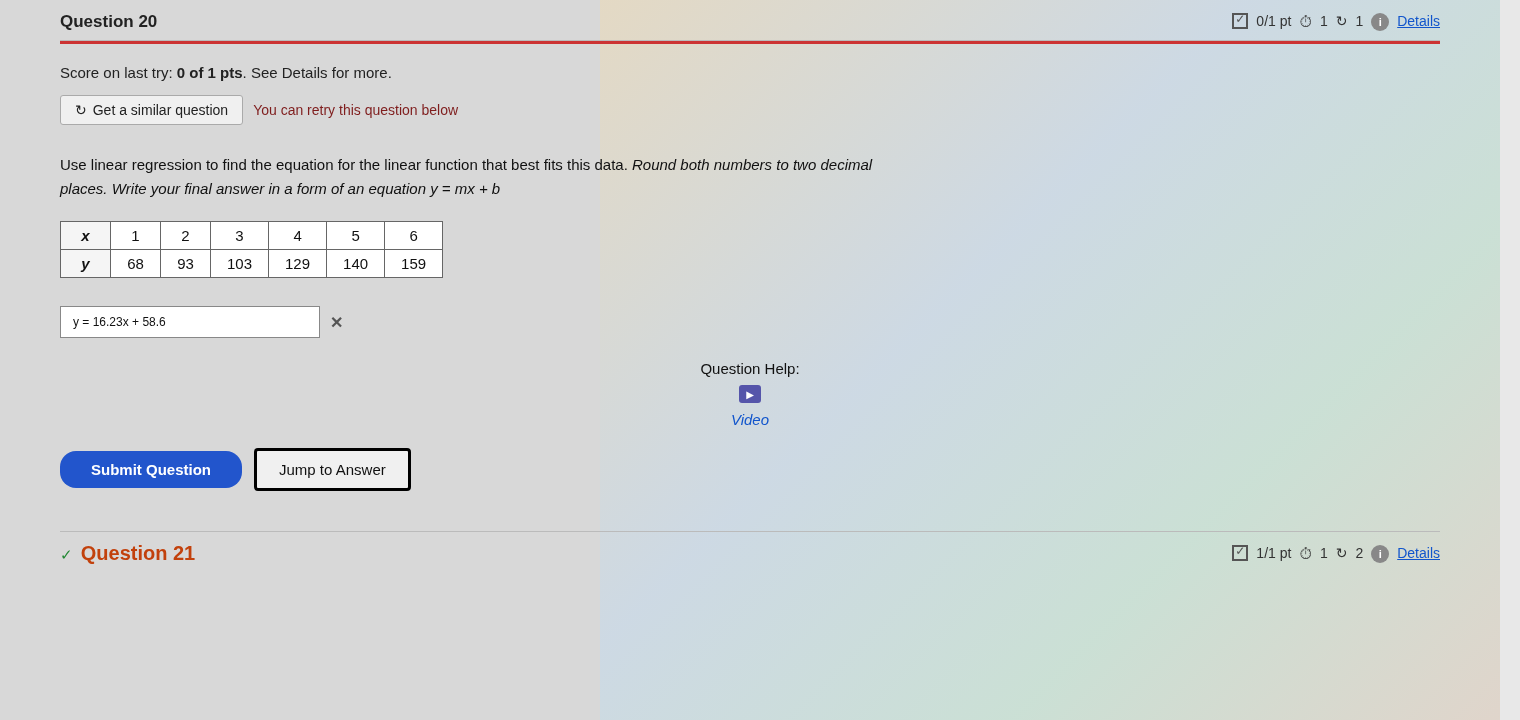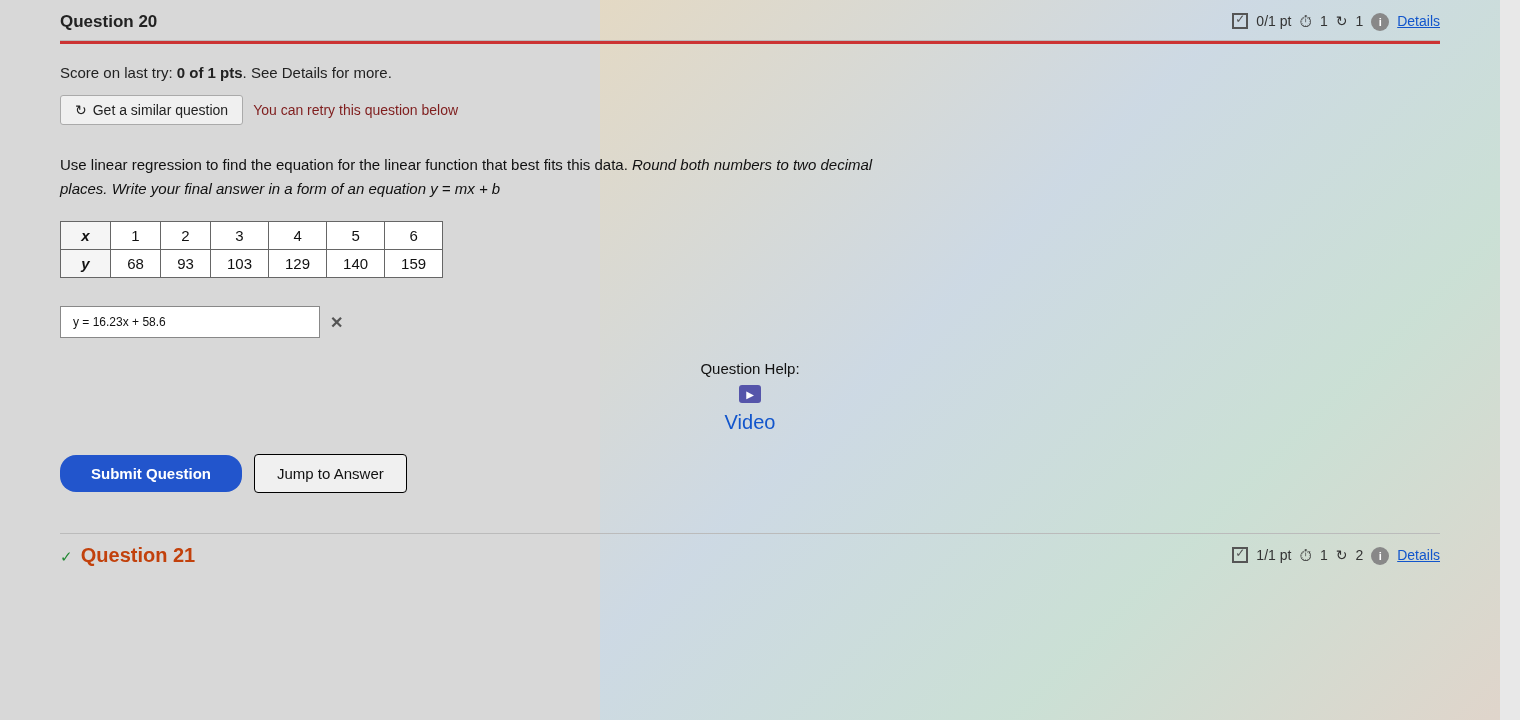--- a/index.html
+++ b/index.html
@@ -183,22 +183,23 @@
       justify-content: center;
       width: 22px; height: 18px;
       background: #5555aa;
       border-radius: 3px;
       color: white;
       font-size: 10px;
     }
     .video-link {
       color: #1155cc;
       text-decoration: none;
-      font-size: 20px;
-      cursor: pointer;
+      font-size: 15px;
+      cursor: pointer;
+      font-style: italic;
     }
     
     .buttons-row {
       display: flex;
       align-items: center;
       gap: 12px;
       margin-bottom: 40px;
     }
     .submit-btn {
       background: #2255cc;
@@ -206,21 +207,21 @@
       border: none;
       padding: 10px 31px;
       font-size: 15px;
       font-weight: bold;
       cursor: pointer;
       border-radius: 16px;
     }
     .jump-btn {
       background: #f0f0f0;
       color: #111;
-      border: 1px solid #000000;
+      border: 3px solid #000000;
       padding: 10px 22px;
       font-size: 15px;
       cursor: pointer;
       border-radius: 4px;
     }
     
     .bottom-section {
       border-top: 1px solid #bbb;
       padding-top: 10px;
       display: flex;

